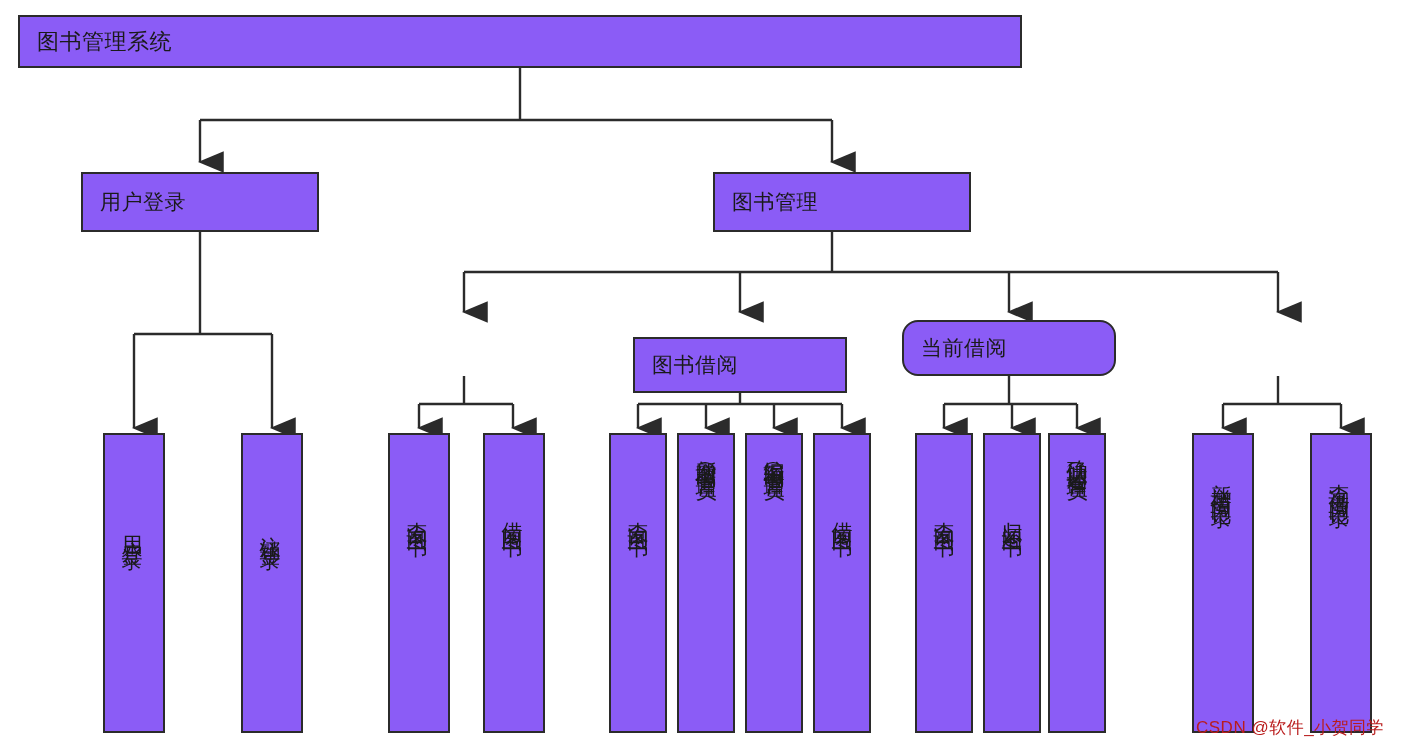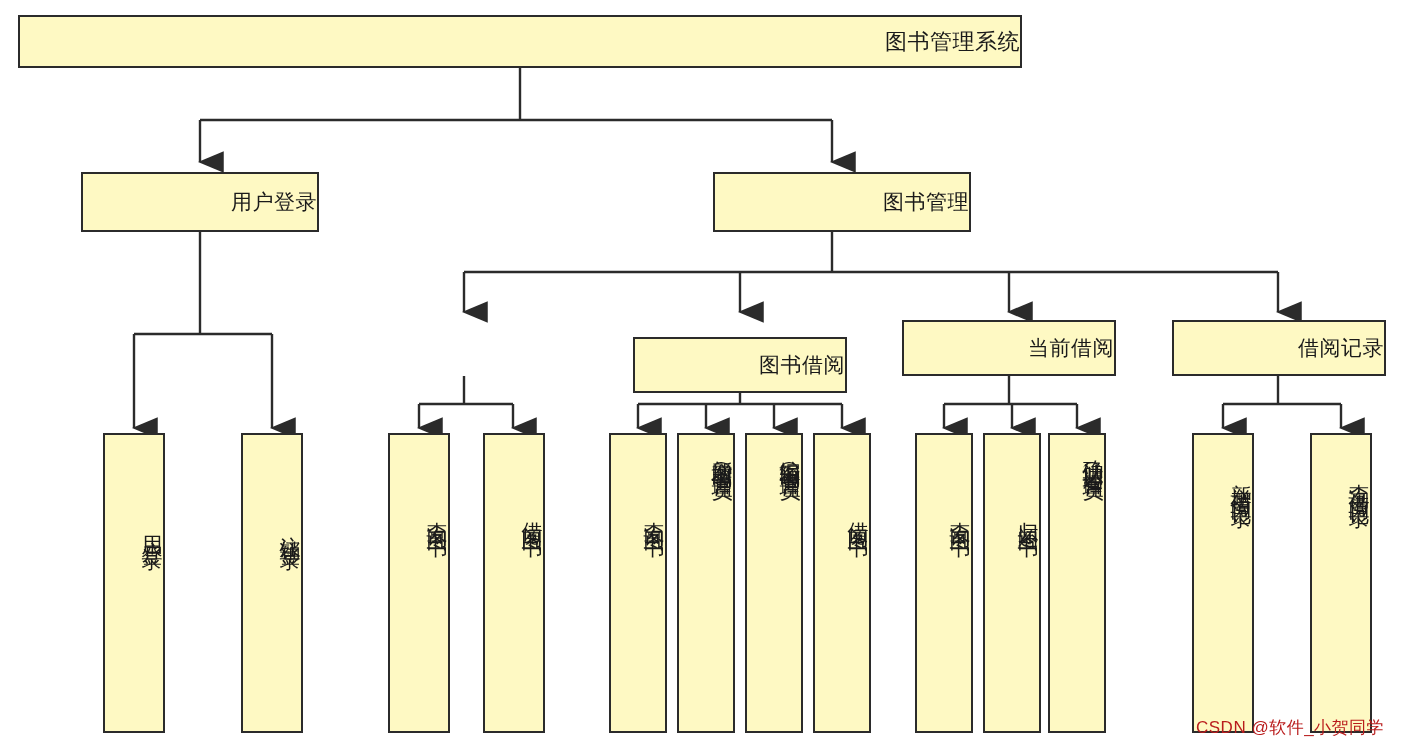--- a/index.html
+++ b/index.html
@@ -21,25 +21,25 @@
     position: absolute;
     left: 0;
     top: 0;
     width: 1405px;
     height: 747px;
     pointer-events: none;
   }
   .node {
     position: absolute;
     box-sizing: border-box;
-    background: #fef9c3;
+    background: #8b5cf6;
     border: 2px solid #2b2b2b;
     display: flex;
     align-items: center;
-    justify-content: flex-end;
+    justify-content: flex-start;
     color: #1a1a1a;
     padding-left: 17px;
   }
   .node .label {
     display: block;
     text-align: center;
     line-height: 1.15;
     letter-spacing: 0.5px;
   }
   
@@ -139,27 +139,24 @@
 
   <div class="node horiz" style="left:713px; top:172px; width:258px; height:60px;">
     <span class="label">图书管理</span>
   </div>
 
 
   <div class="node horiz" style="left:633px; top:320px; width:214px; height:56px;margin-top:17px;">
     <span class="label">图书借阅</span>
   </div>
 
-  <div class="node horiz" style="left:902px; top:320px; width:214px; height:56px;">
+  <div class="node horiz" style="left:902px; top:320px; width:214px; height:56px;border-radius:16px;">
     <span class="label">当前借阅</span>
   </div>
 
-  <div class="node horiz" style="left:1172px; top:320px; width:214px; height:56px;">
-    <span class="label">借阅记录</span>
-  </div>
 
   <div class="node vert" style="left:103px; top:433px; width:62px; height:300px; padding-top:84px;">
     <span class="label">用户登录</span>
   </div>
 
   <div class="node vert" style="left:241px; top:433px; width:62px; height:300px; padding-top:84px;">
     <span class="label">注销登录</span>
   </div>
 
   <div class="node vert" style="left:388px; top:433px; width:62px; height:300px; padding-top:70px;">

